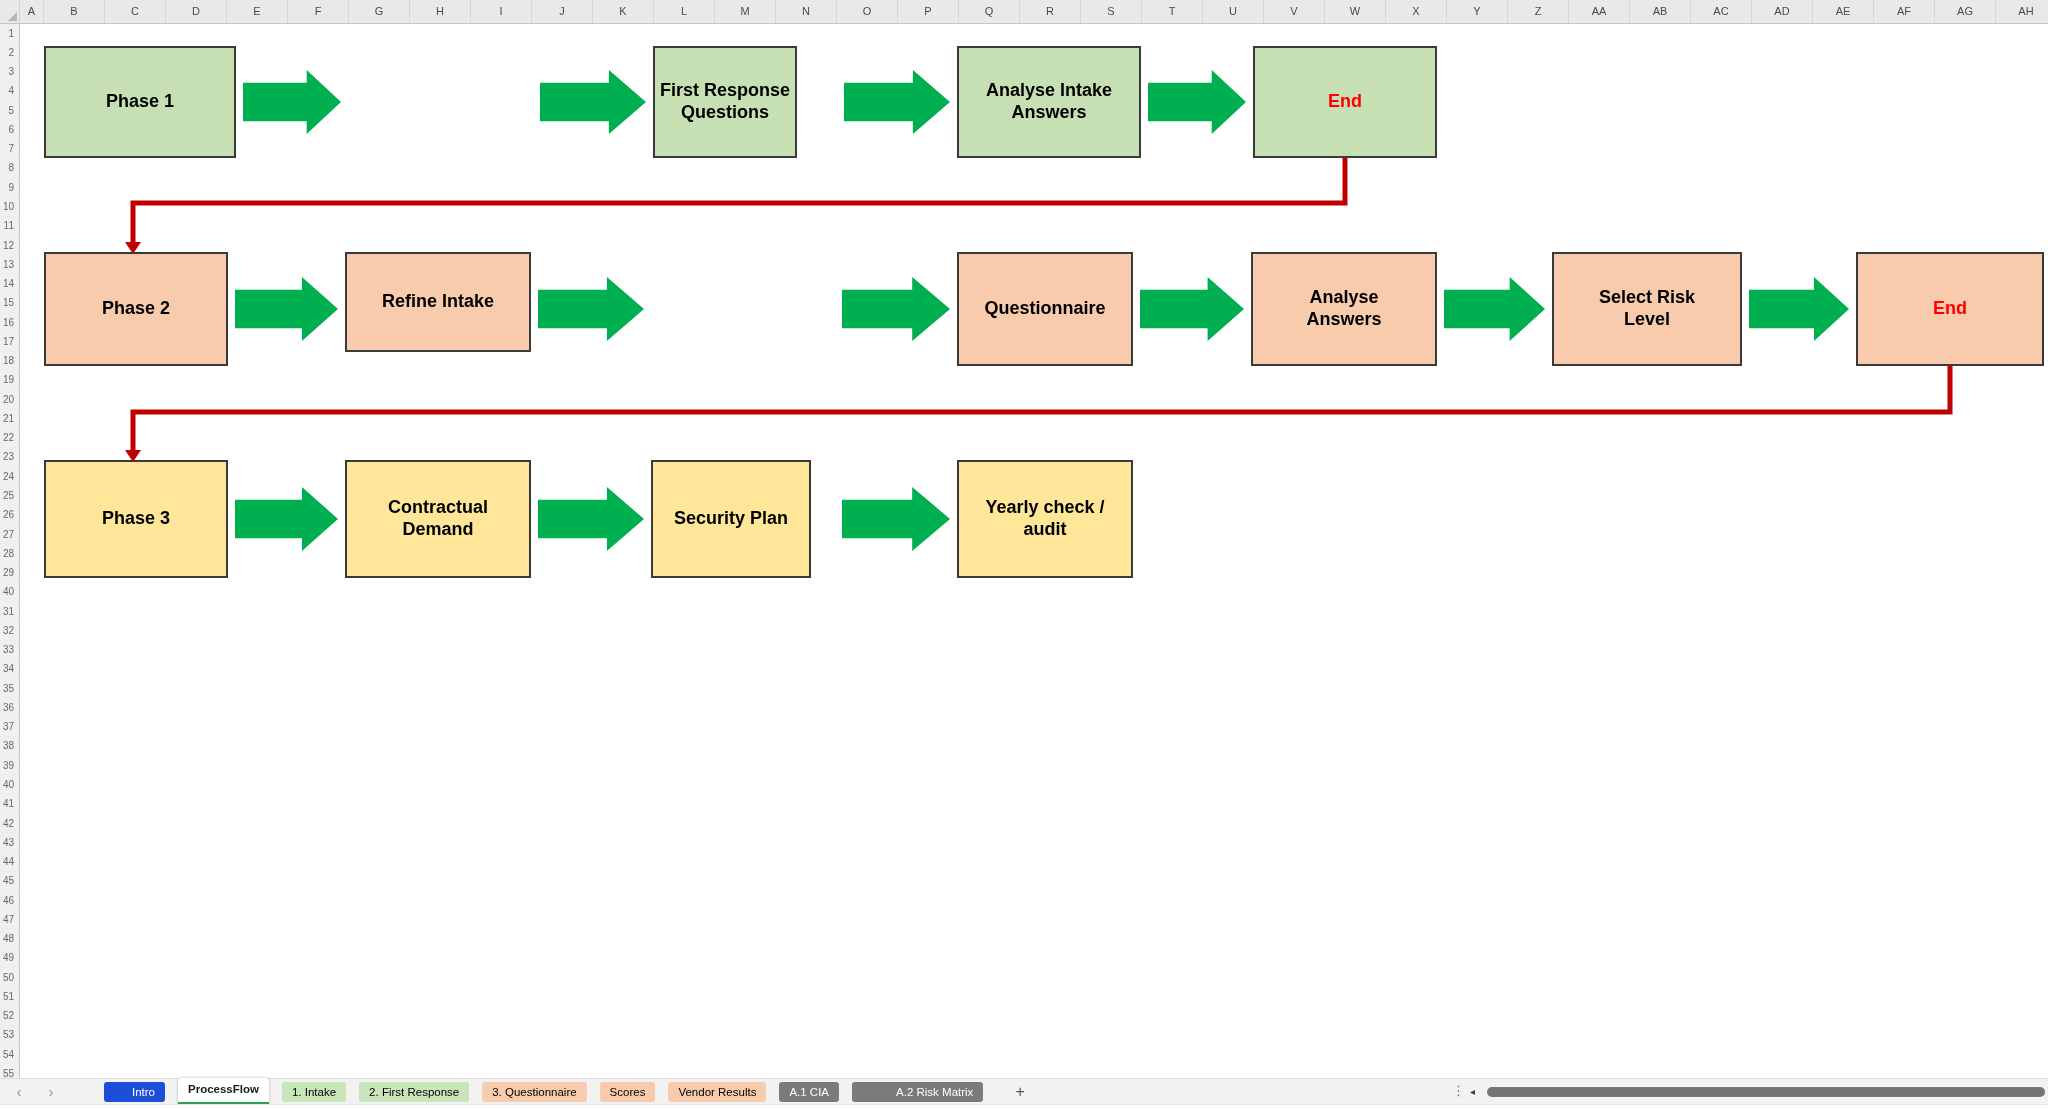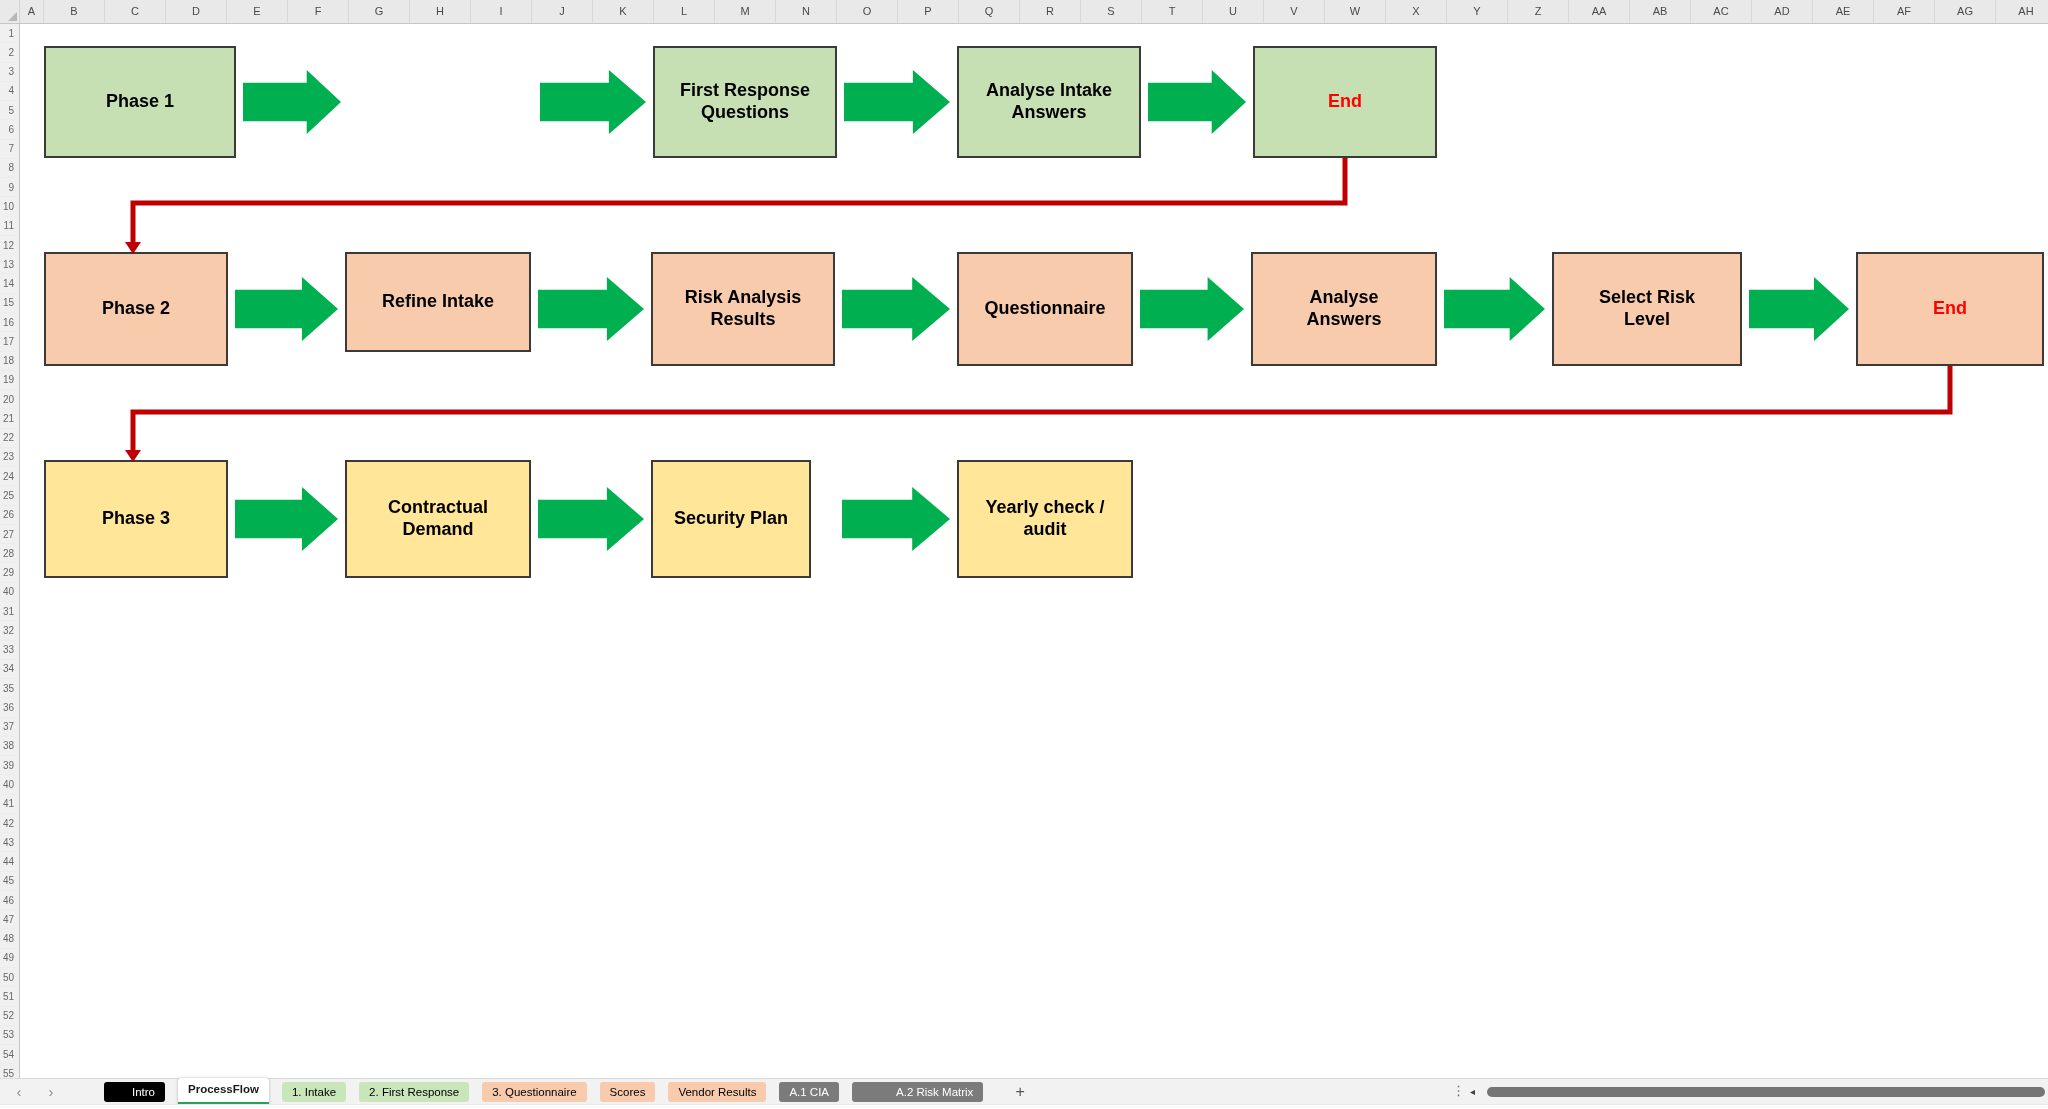--- a/index.html
+++ b/index.html
@@ -161,33 +161,31 @@
       <div class="rowcell">53</div>
       <div class="rowcell">54</div>
       <div class="rowcell">55</div>
     </div>
 
   <div class="canvas">
 
   <div class="node" style="left: 24px; top: 22px; width: 192px; height: 112px; background: rgb(198, 224, 180); border-color: rgb(58, 58, 58); color: rgb(0, 0, 0);">Phase 1</div>
       <div class="arrow" style="left: 223px; top: 46px; width: 98px; height: 64px; background: rgb(0, 176, 80);"></div>
       <div class="arrow" style="left: 520px; top: 46px; width: 106px; height: 64px; background: rgb(0, 176, 80);"></div>
-      <div class="node" style="left: 633px; top: 22px; width: 184px; height: 112px; background: rgb(198, 224, 180); border-color: rgb(58, 58, 58); color: rgb(0, 0, 0);">First Response
+      <div class="node" style="left: 633px; top: 22px; width: 144px; height: 112px; background: rgb(198, 224, 180); border-color: rgb(58, 58, 58); color: rgb(0, 0, 0);">First Response
 Questions</div>
       <div class="arrow" style="left: 824px; top: 46px; width: 106px; height: 64px; background: rgb(0, 176, 80);"></div>
       <div class="node" style="left: 937px; top: 22px; width: 184px; height: 112px; background: rgb(198, 224, 180); border-color: rgb(58, 58, 58); color: rgb(0, 0, 0);">Analyse Intake
 Answers</div>
       <div class="arrow" style="left: 1128px; top: 46px; width: 98px; height: 64px; background: rgb(0, 176, 80);"></div>
       <div class="node" style="left: 1233px; top: 22px; width: 184px; height: 112px; background: rgb(198, 224, 180); border-color: rgb(58, 58, 58); color: rgb(255, 0, 0);">End</div>
       <div class="node" style="left: 24px; top: 228px; width: 184px; height: 114px; background: rgb(248, 203, 173); border-color: rgb(58, 58, 58); color: rgb(0, 0, 0);">Phase 2</div>
       <div class="arrow" style="left: 215px; top: 253px; width: 103px; height: 64px; background: rgb(0, 176, 80);"></div>
       <div class="node" style="left: 325px; top: 228px; width: 186px; height: 100px; background: rgb(248, 203, 173); border-color: rgb(58, 58, 58); color: rgb(0, 0, 0);">Refine Intake</div>
       <div class="arrow" style="left: 518px; top: 253px; width: 106px; height: 64px; background: rgb(0, 176, 80);"></div>
-      <div class="node" style="left: 631px; top: 228px; width: 184px; height: 114px; background: rgb(248, 203, 173); border-color: rgb(58, 58, 58); color: rgb(0, 0, 0);">Risk Analysis
-Results</div>
       <div class="arrow" style="left: 822px; top: 253px; width: 108px; height: 64px; background: rgb(0, 176, 80);"></div>
       <div class="node" style="left: 937px; top: 228px; width: 176px; height: 114px; background: rgb(248, 203, 173); border-color: rgb(58, 58, 58); color: rgb(0, 0, 0);">Questionnaire</div>
       <div class="arrow" style="left: 1120px; top: 253px; width: 104px; height: 64px; background: rgb(0, 176, 80);"></div>
       <div class="node" style="left: 1231px; top: 228px; width: 186px; height: 114px; background: rgb(248, 203, 173); border-color: rgb(58, 58, 58); color: rgb(0, 0, 0);">Analyse
 Answers</div>
       <div class="arrow" style="left: 1424px; top: 253px; width: 101px; height: 64px; background: rgb(0, 176, 80);"></div>
       <div class="node" style="left: 1532px; top: 228px; width: 190px; height: 114px; background: rgb(248, 203, 173); border-color: rgb(58, 58, 58); color: rgb(0, 0, 0);">Select Risk
 Level</div>
       <div class="arrow" style="left: 1729px; top: 253px; width: 100px; height: 64px; background: rgb(0, 176, 80);"></div>
       <div class="node" style="left: 1836px; top: 228px; width: 188px; height: 114px; background: rgb(248, 203, 173); border-color: rgb(58, 58, 58); color: rgb(255, 0, 0);">End</div>
@@ -206,21 +204,21 @@
         <path d="M1930 342 L1930 388 L113 388 L113 428" fill="none" stroke="#C00000" stroke-width="5"></path>
         <polygon points="105,426 121,426 113,438" fill="#C00000"></polygon>
       </svg>
     </div>
 
   <div class="tabbar">
     <div class="navbtn">‹</div>
     <div class="navbtn">›</div>
     <div class="tabs">
 
-    <div class="tab" style="background: #000000; color: rgb(255, 255, 255); padding-left: 28px;">Intro</div>
+    <div class="tab" style="background: #1d4ed8; color: rgb(255, 255, 255); padding-left: 28px;">Intro</div>
         <div class="tab active" style="background: rgb(255, 255, 255); color: rgb(26, 26, 26); border-bottom: 3px solid rgb(46, 158, 91);">ProcessFlow</div>
         <div class="tab" style="background: rgb(201, 229, 186); color: rgb(0, 0, 0);">1. Intake</div>
         <div class="tab" style="background: rgb(201, 229, 186); color: rgb(0, 0, 0);">2. First Response</div>
         <div class="tab" style="background: rgb(248, 203, 173); color: rgb(0, 0, 0);">3. Questionnaire</div>
         <div class="tab" style="background: rgb(248, 203, 173); color: rgb(0, 0, 0);">Scores</div>
         <div class="tab" style="background: rgb(248, 203, 173); color: rgb(0, 0, 0);">Vendor Results</div>
         <div class="tab" style="background: rgb(123, 123, 123); color: rgb(255, 255, 255);">A.1 CIA</div>
         <div class="tab" style="background: rgb(123, 123, 123); color: rgb(255, 255, 255); padding-left: 44px;">A.2 Risk Matrix</div>
       </div>
     <div class="plus">+</div>

